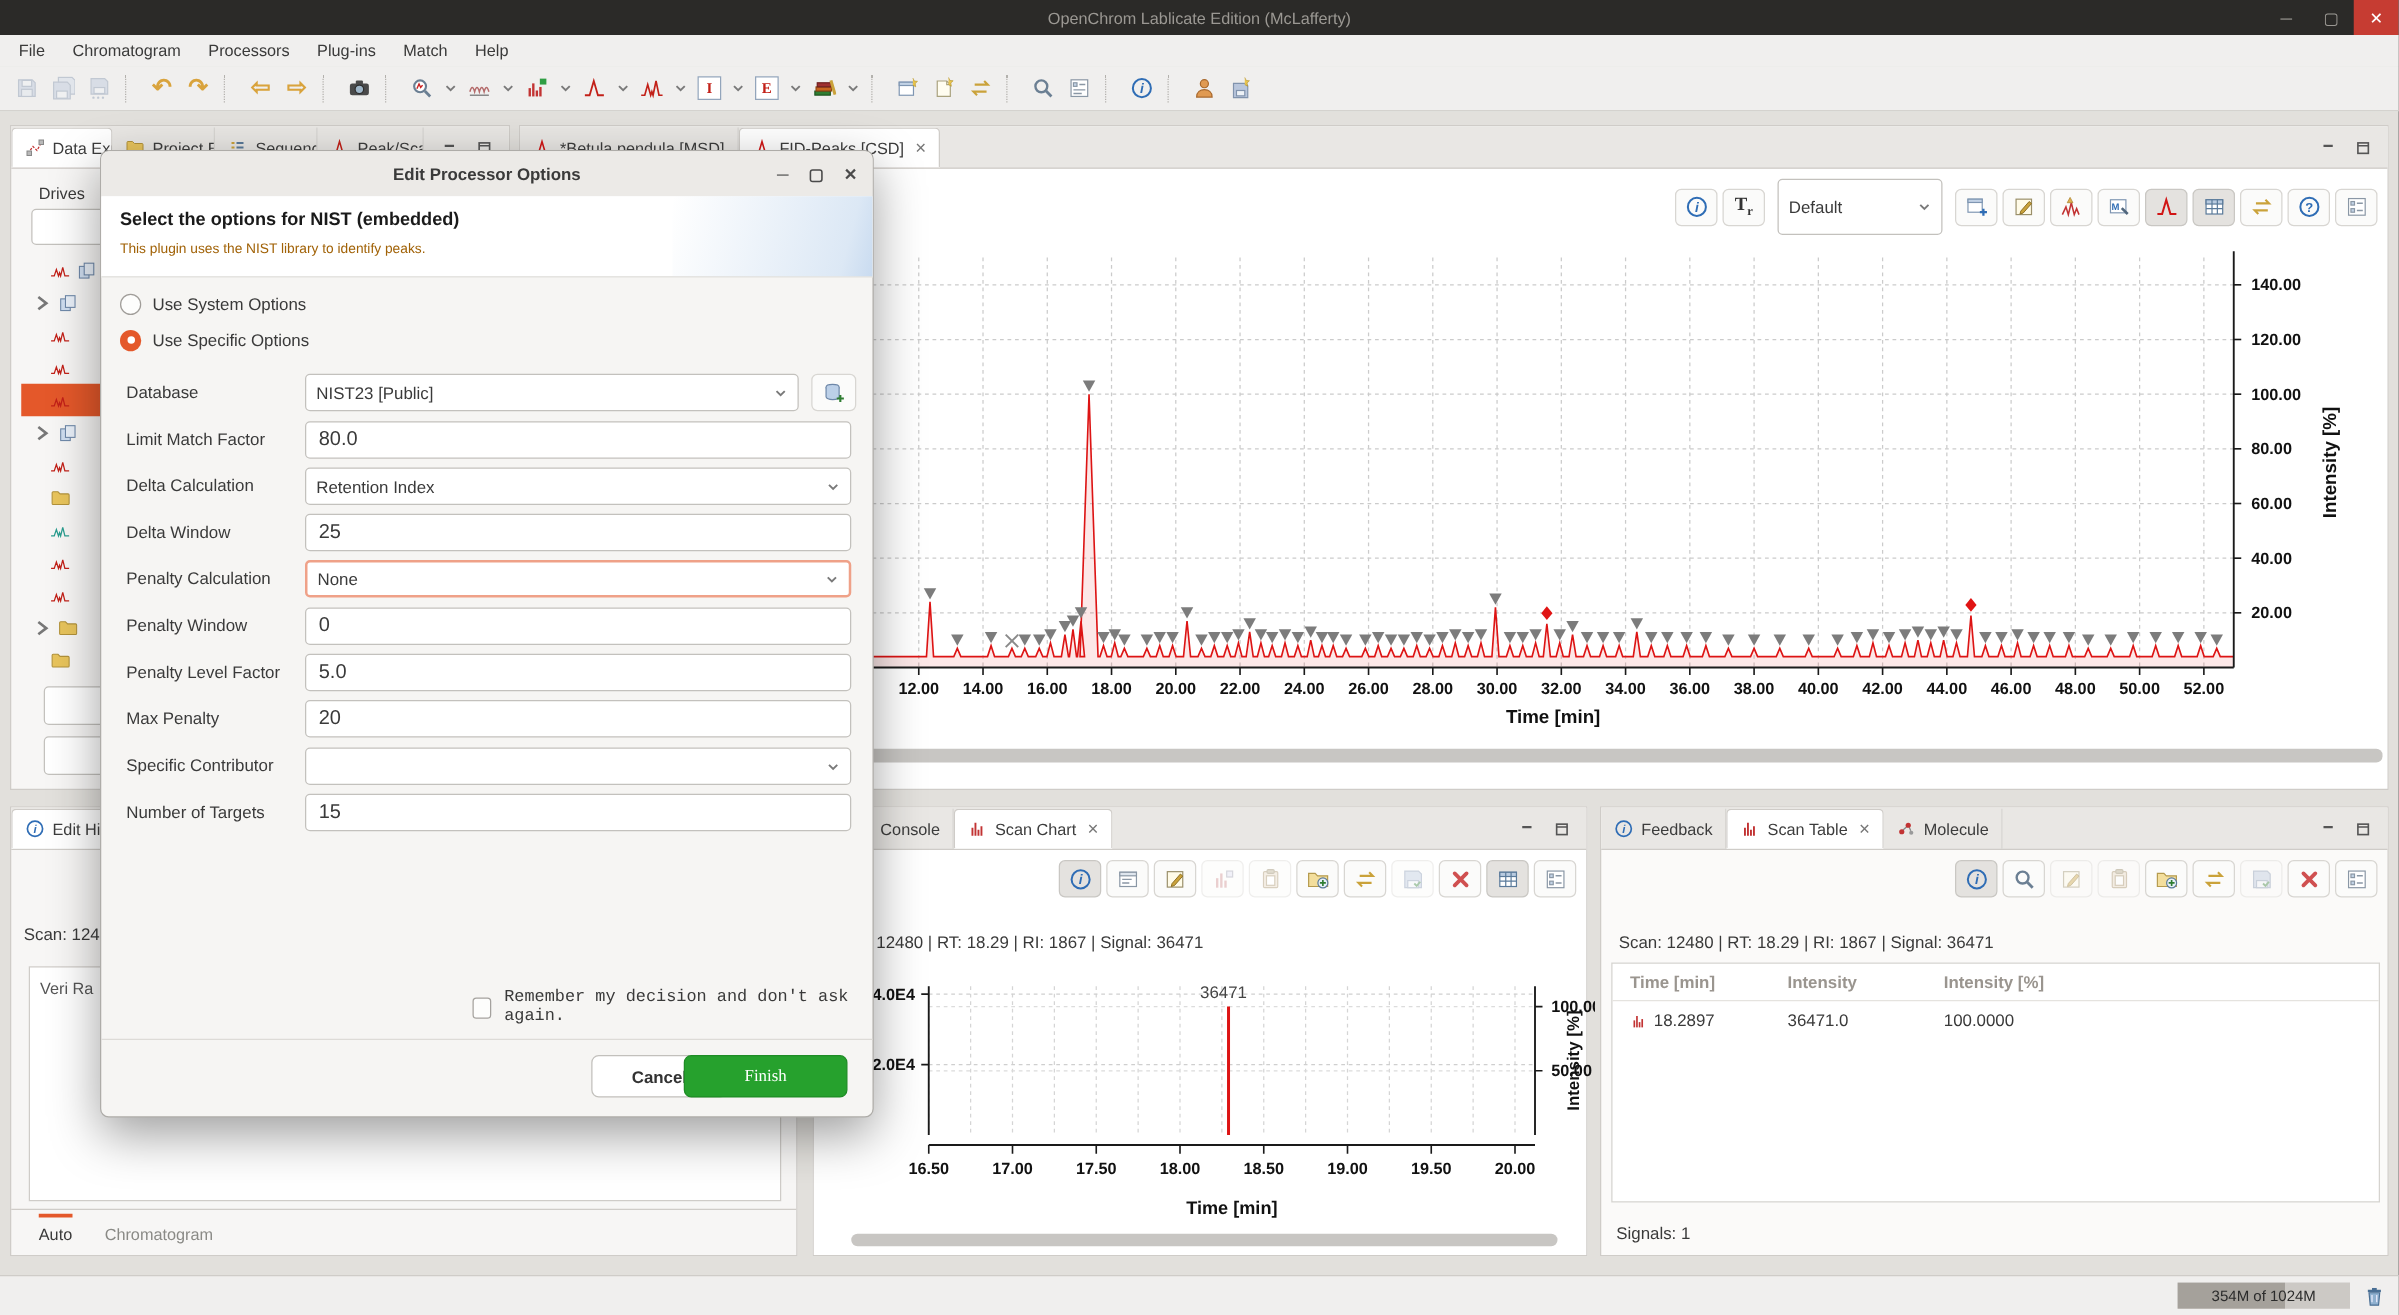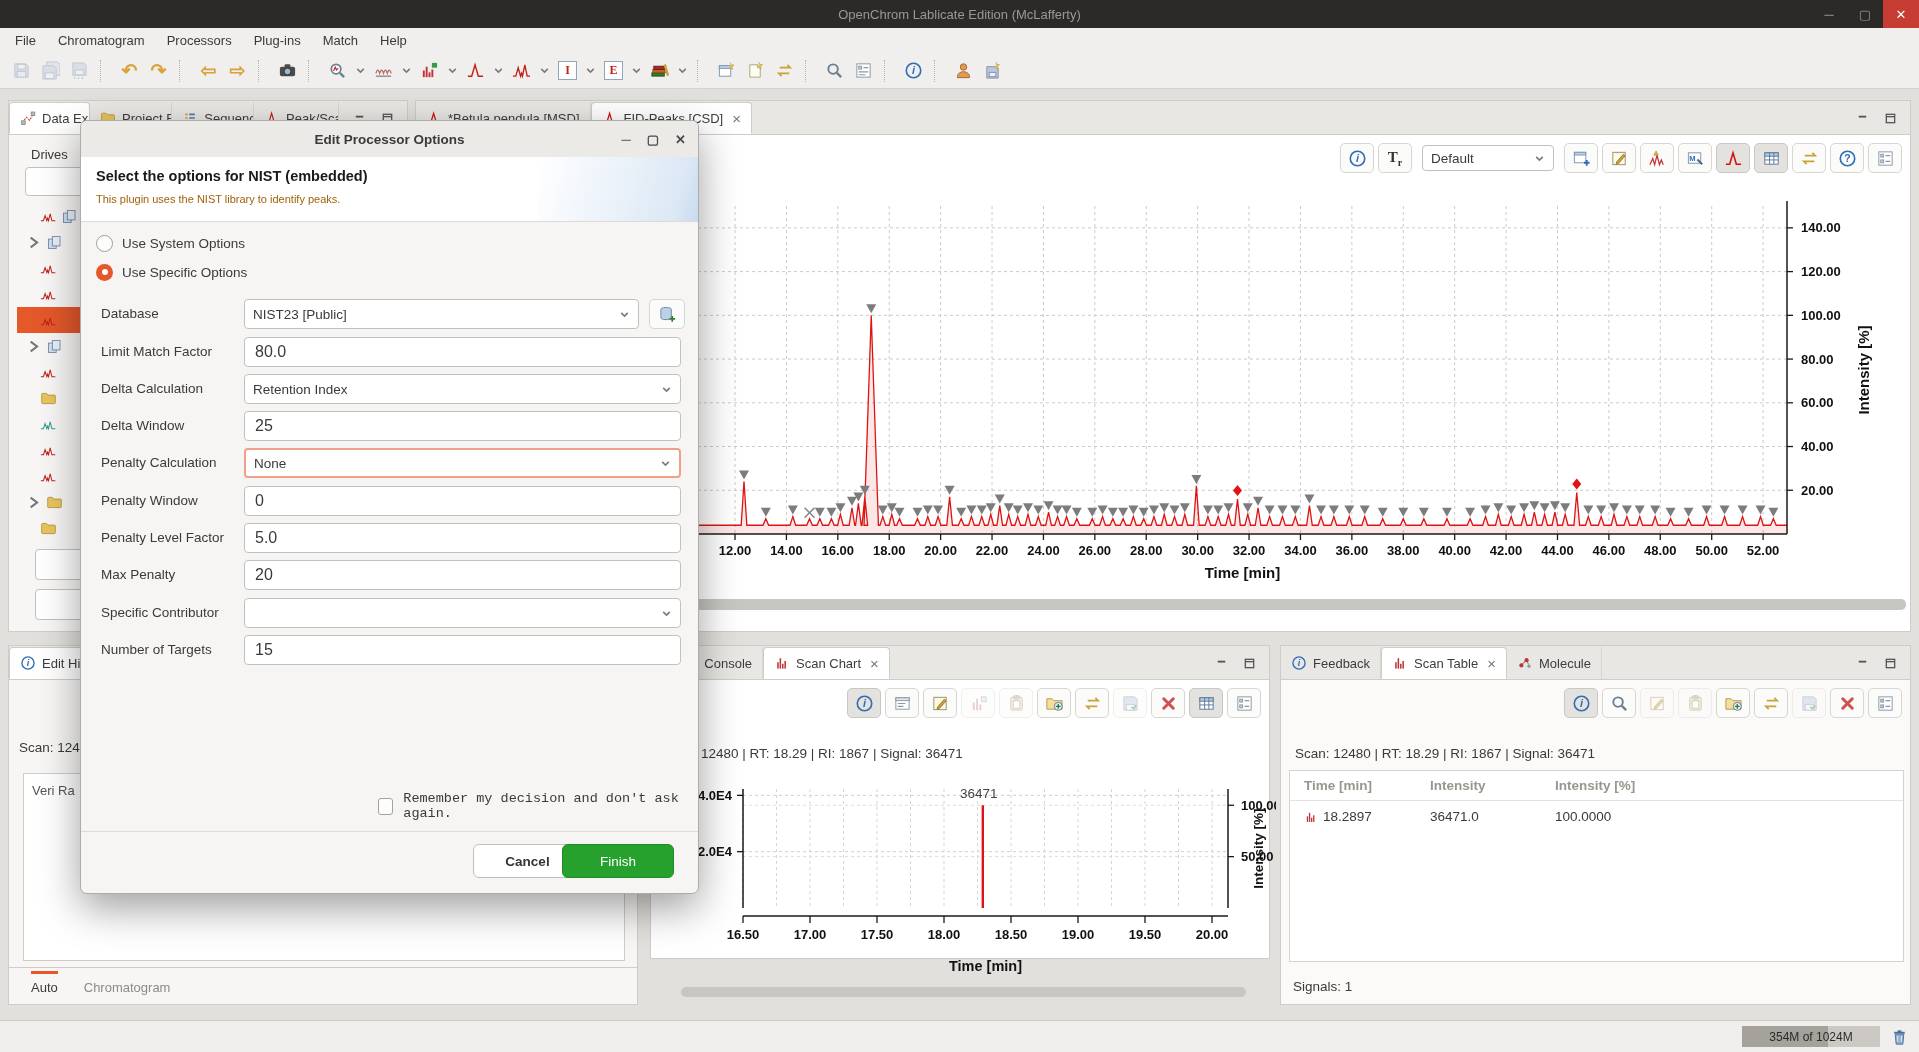--- a/index.html
+++ b/index.html
@@ -595,21 +595,21 @@
               <circle cx="10" cy="10" r="7.6" fill="none" stroke="#2f6db5" stroke-width="1.7"></circle>
               <text x="10" y="14.2" text-anchor="middle" font-size="11.5" fill="#2f6db5" font-family="Liberation Serif,serif" font-style="italic" font-weight="bold">i</text>
             </svg>
           </span>
         </button>
         <button class="box-btn">
           <span class="ic">
             <span class="tr-glyph">T<sub style="font-size:10px;">r</sub></span>
           </span>
         </button>
-        <div class="combo" style="width: 132px; height: 26px; margin: 0px 6px; text-align: center;">
+        <div class="combo" style="width: 132px; height: 45px; margin: 0px 6px; text-align: center;">
           <span>Default</span>
           <span class="ic">
             <svg viewBox="0 0 10 10">
               <path d="M2 3.5 L5 6.5 8 3.5" stroke="#7a7a7a" stroke-width="1.4" fill="none"></path>
             </svg>
           </span>
         </div>
         <button class="box-btn">
           <span class="ic">
             <svg viewBox="0 0 20 20">
@@ -885,21 +885,21 @@
     <div class="info-line" style="left:10px;top:94px;">Scan: 124</div>
     <div style="position:absolute;left:14px;top:127px;width:600px;height:186px;background:#fff;border:1px solid #cfccc8;">
       <div style="position:absolute;left:8px;top:9px;font-size:13px;color:#555;">Veri Ra</div>
     </div>
     <div id="history-bottom-tabs" style="position:absolute;left:0;right:0;top:321px;height:38px;border-top:1px solid #cfccc8;display:flex;align-items:center;padding-left:22px;gap:26px;font-size:13px;">
         <div style="color: rgb(58, 58, 58); border-top: 3px solid rgb(228, 88, 42); padding-top: 6px; margin-top: -9px;">Auto</div>
         <div style="color: rgb(138, 138, 134);">Chromatogram</div>
       </div>
   </div>
 
-  <div class="panel" style="left:650px;top:645px;width:620px;height:314px;background:#fff;">
+  <div class="panel" style="left:650px;top:645px;width:620px;height:360px;background:#fff;">
     <div class="panel-tabbar" id="middle-tabbar">
         <div class="ptab" style="width: 112px; justify-content: flex-end;">
           <span>Console</span>
         </div>
         <div class="ptab active">
           <span class="ic">
             <svg viewBox="0 0 20 20">
               <g fill="#c23333">
                 <rect x="4" y="9" width="1.9" height="8"></rect>
                 <rect x="7" y="4" width="1.9" height="13"></rect>
@@ -1348,16 +1348,16 @@
 
     <div class="dlg-label" style="top:514px;">Number of Targets</div>
     <div class="dlg-field" style="top:514px;"><input class="txt" value="15" style=""></div>
 
     <div style="position:absolute;left:297px;top:670px;display:flex;align-items:center;gap:10px;">
       <span class="checkbox"></span>
       <span style="font-size:13.5px;color:#3a3a3a;font-family:Liberation Mono, monospace;">Remember my decision and don't ask again.</span>
     </div>
     <div style="position:absolute;left:0;right:0;top:710px;border-top:1px solid #dddbd7;"></div>
     <button class="dlg-btn" style="left:392px;top:723px;width:109px;font-weight:bold;">Cancel</button>
-    <button class="dlg-btn primary" style="left:481px;top:723px;width:112px;">Finish</button>
+    <button class="dlg-btn primary" style="left:466px;top:723px;width:131px;font-family:Liberation Serif, serif;">Finish</button>
   </div>
 
 </div>
 
 </body></html>

